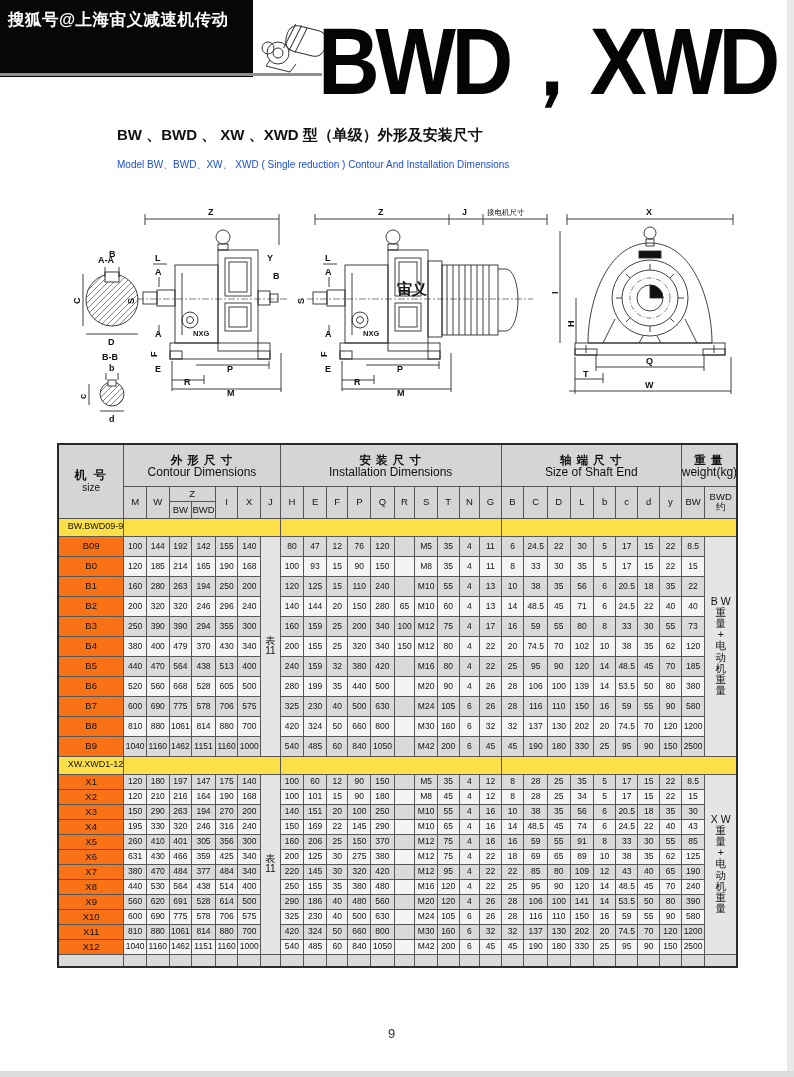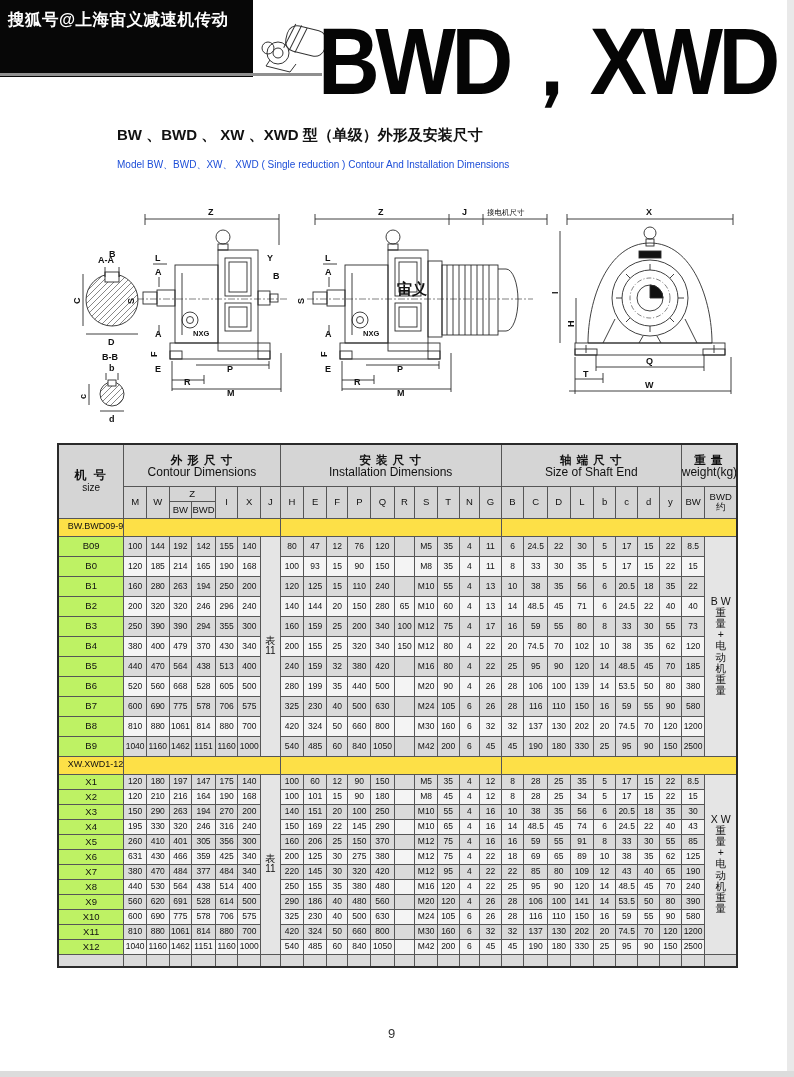--- a/index.html
+++ b/index.html
@@ -27,21 +27,21 @@
   table.dim thead th{background:#d5d5d5;font-weight:normal;}
   .grp-cn{font-size:11.5px;font-weight:bold;letter-spacing:1px;padding-top:2px;}
   .grp-en{font-size:12px;}
   .size-cn{font-size:12px;font-weight:bold;letter-spacing:2px;}
   .size-en{font-size:10px;padding-top:2px;}
   .sub{font-size:9.5px;}
   .pre{white-space:pre-line;}
   tr.h1{height:42px;} tr.h2{height:15px;} tr.h3{height:17px;}
   tr.secrow td{background:#fde047;font-size:9px;text-align:right;padding-left:2px;height:17px;}
   tr.brow{height:20px;} tr.xrow{height:15px;}
-  td.lab{background:#bef264;font-size:9.5px;}
+  td.lab{background:#f97316;font-size:9.5px;}
   td.v{font-size:8.5px;}
   tr.alt0 td.v{background:#dadada;} tr.alt1 td.v{background:#f4f4f4;}
   td.note{background:#e5e5e5;font-size:10px;white-space:pre-line;line-height:1.9;}
   td.side{background:#e5e5e5;font-size:10.5px;font-weight:normal;white-space:pre-line;line-height:2.15;}
   tr.emptyrow{height:13px;} tr.emptyrow td{background:#dadada;}
   svg text{fill:#111;}
 </style>
 </head>
 <body>
 

